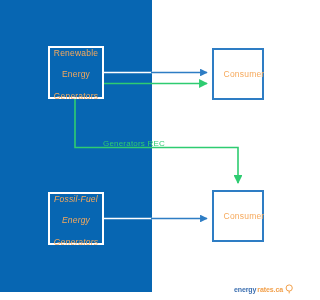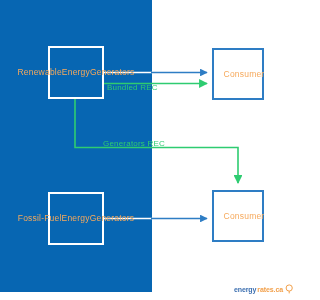--- a/index.html
+++ b/index.html
@@ -22,33 +22,34 @@
     width:152px;height:292px;
     background:#0766B2;
   }
   
   .gen-box{
     position:absolute;
     box-sizing:border-box;
     border:2px solid #ffffff;
     background:transparent;
     display:flex;
-    flex-direction:row;
+    flex-direction:column;
     align-items:center;
-    justify-content:center;
+    justify-content:space-between;
     line-height:1.35;
+    gap:10px;
   }
   .gen-box .line{
     color:#F6A95C;
     font-size:8.5px;
     letter-spacing:.2px;
     white-space:nowrap;
   }
   #box-renewable{ left:48px; top:46px; width:56px; height:53px; }
-  #box-fossil   { left:48px; top:192px; width:56px; height:53px; }
+  #box-fossil   { left:48px; top:192px; width:56px; height:53px;font-style:italic; }
 
   
   .consumer-box{
     position:absolute;
     box-sizing:border-box;
     border:2px solid #2E7DC4;
     background:#ffffff;
     display:flex;
     align-items:center;
     justify-content:center;
@@ -141,21 +142,20 @@
   </div>
 
   <div class="consumer-box" id="box-consumer-top">
     <span class="line">Consumer</span>
   </div>
 
   <div class="consumer-box" id="box-consumer-bottom">
     <span class="line">Consumer</span>
   </div>
 
-  <div class="edge-label" id="label-bundled">Bundled REC</div>
   <div class="edge-label" id="label-unbundled">Generators REC</div>
 
   <div id="watermark">
     <span class="wm-energy">energy</span>
     <span class="wm-rates">rates.ca</span>
     <svg class="wm-glass" width="9" height="10" viewBox="0 0 9 10">
       <circle cx="4.2" cy="4" r="3.1" fill="none" stroke="#F2A04B" stroke-width="1"></circle>
       <line x1="4.2" y1="7.1" x2="4.2" y2="9.4" stroke="#F2A04B" stroke-width="1"></line>
     </svg>
   </div>

